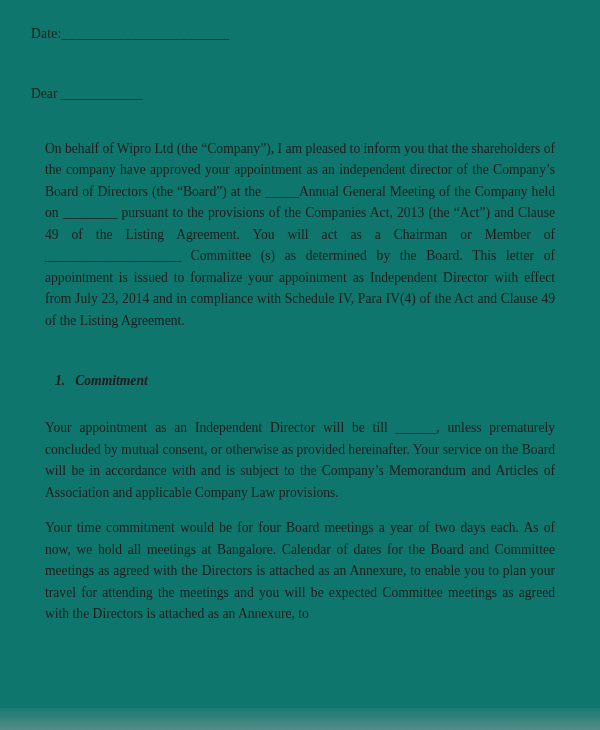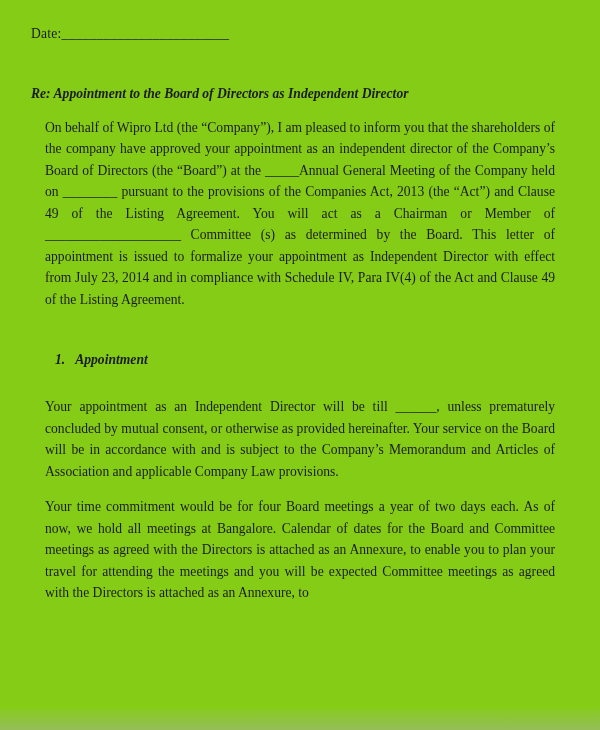--- a/index.html
+++ b/index.html
@@ -11,21 +11,21 @@
   body {
     width: 600px;
     height: 730px;
     overflow: hidden;
   }
   .page {
     position: relative;
     width: 600px;
     height: 730px;
     padding: 26px 31px 0 31px;
-    background: #84cc16;
+    background: #0f766e;
     font-family: "Liberation Serif", "DejaVu Serif", serif;
     font-size: 13.6px;
     color: #1c1c1c;
     overflow: hidden;
   }
   .date-line {
     margin: 0 0 44px 0;
     letter-spacing: 0.2px;
   }
   .salutation {
@@ -60,28 +60,28 @@
     pointer-events: none;
   }
 </style>
 </head>
 <body>
 
 <div class="page">
 
   <p class="date-line">Date:________________________</p>
 
+  <p class="salutation">Dear ____________</p>
 
-  <p class="subject-line">Re: Appointment to the Board of Directors as Independent Director</p>
 
   <p class="para">On behalf of Wipro Ltd (the “Company”), I am pleased to inform you that the shareholders of the company have approved your appointment as an independent director of the Company’s Board of Directors (the “Board”) at the _____Annual General Meeting of the Company held on ________ pursuant to the provisions of the Companies Act, 2013 (the “Act”) and Clause 49 of the Listing Agreement. You will act as a Chairman or Member of ____________________ Committee (s) as determined by the Board. This letter of appointment is issued to formalize your appointment as Independent Director with effect from July 23, 2014 and in compliance with Schedule IV, Para IV(4) of the Act and Clause 49 of the Listing Agreement.</p>
 
   <div>
     <p class="section-heading">
-      <span class="num">1.</span><span>Appointment</span>
+      <span class="num">1.</span><span>Commitment</span>
     </p>
     <p class="para">Your appointment as an Independent Director will be till ______, unless prematurely concluded by mutual consent, or otherwise as provided hereinafter. Your service on the Board will be in accordance with and is subject to the Company’s Memorandum and Articles of Association and applicable Company Law provisions.</p>
   </div>
 
   <div>
     <p class="para">Your time commitment would be for four Board meetings a year of two days each. As of now, we hold all meetings at Bangalore. Calendar of dates for the Board and Committee meetings as agreed with the Directors is attached as an Annexure, to enable you to plan your travel for attending the meetings and you will be expected Committee meetings as agreed with the Directors is attached as an Annexure, to</p>
   </div>
 
   <div class="cutoff-shade"></div>
 

